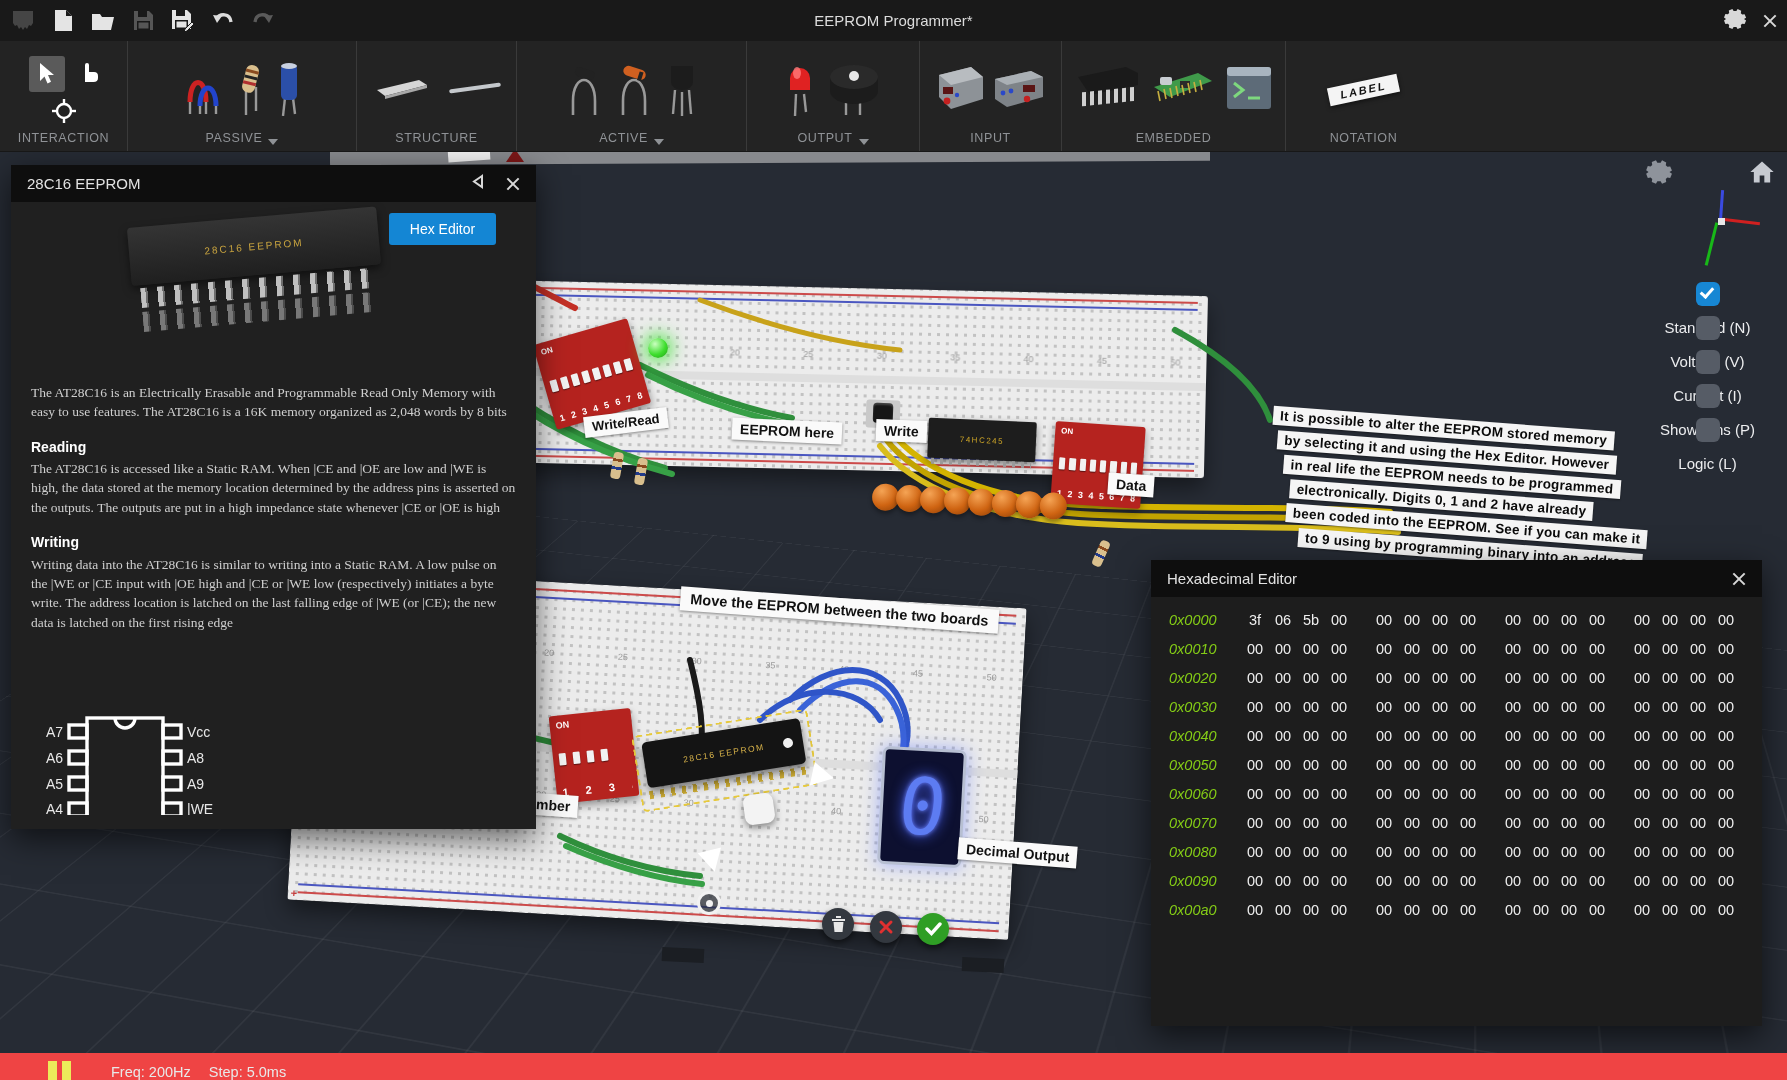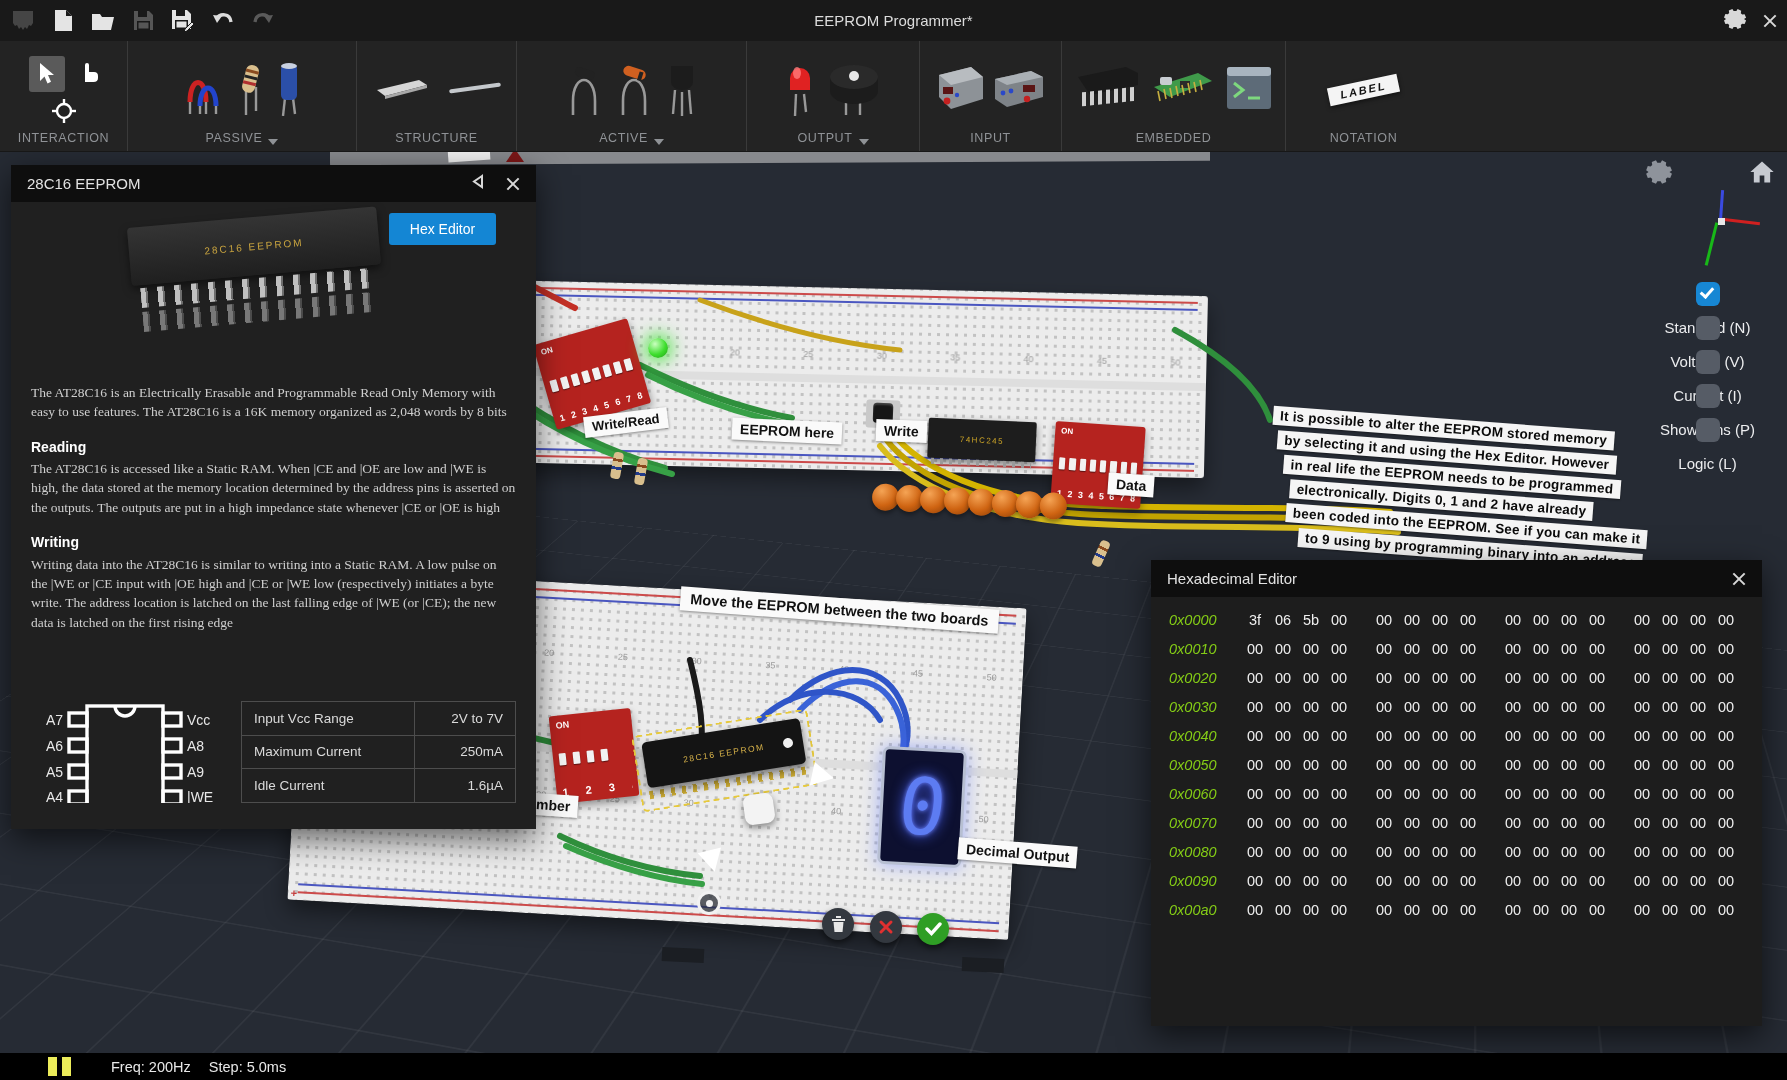--- a/index.html
+++ b/index.html
@@ -129,42 +129,42 @@
     border-radius:3px; color:#fff; font-size:14px; display:flex; align-items:center; justify-content:center; }
   .chipillo { position:absolute; left:120px; top:52px; width:250px; transform:rotate(-5deg); }
   .chipillo .cbody { height:58px; background:linear-gradient(#343434, #1f1f1f); border-radius:4px;
     display:flex; align-items:center; justify-content:center; box-shadow:0 4px 8px rgba(0,0,0,.5); }
   .chipillo .cbody span { color:#c9a43f; font-size:10px; letter-spacing:2px; }
   .chipillo .cpins { height:20px; margin:3px 8px 0;
     background:repeating-linear-gradient(90deg, #c0c0c0 0 5px, #6e6e6e 5px 7px, transparent 7px 17px); }
   .ptext { position:absolute; left:20px; right:20px; top:218px; color:#cfcfcf; font-size:13.5px; line-height:1.44; }
   .ptext h3 { color:#fff; font-size:14px; margin:15px 0 2px; }
   .ptext p { margin-bottom:2px;font-family:Liberation Serif, serif; }
-  .pbottom { position:absolute; left:18px; right:20px; bottom:26px; height:102px; display:flex; gap:12px; }
+  .pbottom { position:absolute; left:18px; right:20px; bottom:14px; height:102px; display:flex; gap:12px; }
   .pinout { width:200px; height:102px; flex:0 0 auto; }
   .spectable { flex:1; border-collapse:collapse; align-self:stretch; }
   .spectable td { border:1px solid #4d4d4d; color:#dadada; font-size:13.5px; padding:6px 12px; }
   .spectable td.val { text-align:right; }
 
   
   .hex-panel { left:1151px; top:560px; width:611px; height:466px; background:#1d1d1d; z-index:25; }
   .hex-tools { position:relative; height:60px; padding:12px 16px; display:flex; gap:10px; align-items:center; }
   .hbtn { width:37px; height:37px; border-radius:9px; background:#1e87d0; display:flex;
     align-items:center; justify-content:center; }
   .applybtn { position:absolute; right:16px; top:12px; width:80px; height:37px; background:#49b41f;
     border-radius:4px; color:#fff; font-size:15px; font-weight:600; display:flex; align-items:center; justify-content:center; }
   .hex-grid { padding:8px 0 0 18px; }
   .hexrow { display:flex; align-items:center; height:29px; }
   .hexrow .addr { width:74px; color:#84cc16; font-style:italic; font-size:14.5px; }
   .bgroup { display:flex; gap:4px; margin-right:21px; }
   .byte { width:24px; text-align:center; color:#eeeeee; font-size:14.5px; }
 
   
-  .statusbar { position:absolute; left:0; bottom:0; width:1787px; height:27px; background:#000000;
-    z-index:60; display:flex; align-items:center; }
+  .statusbar { position:absolute; left:0; bottom:0; width:1787px; height:27px; background:#ef4444;
+    z-index:60; display:flex; align-items:flex-end; }
   .pauseic { display:flex; gap:5px; margin-left:48px; }
   .pauseic i { width:9px; height:19px; background:#ecec5a; }
   .statustext { color:#e8e8e8; font-size:14.5px; margin-left:40px; display:flex; gap:18px; }
 
   .xicon { position:relative; width:14px; height:14px; }
   .xicon:before,.xicon:after { content:""; position:absolute; left:6px; top:-1px; width:2px; height:16px; background:#d8d8d8; }
   .xicon:before { transform:rotate(45deg); } .xicon:after { transform:rotate(-45deg); }
 </style>
 </head>
 <body>
@@ -733,36 +733,20 @@
         <text x="34" y="24" text-anchor="end">A7</text>
         <text x="34" y="50" text-anchor="end">A6</text>
         <text x="34" y="76" text-anchor="end">A5</text>
         <text x="34" y="101" text-anchor="end">A4</text>
         <text x="158" y="24">Vcc</text>
         <text x="158" y="50">A8</text>
         <text x="158" y="76">A9</text>
         <text x="158" y="101">|WE</text>
       </g>
     </svg>
-    <table class="spectable">
-      <tbody>
-          <tr>
-            <td>Input Vcc Range</td>
-            <td class="val">2V to 7V</td>
-          </tr>
-      <tr>
-            <td>Maximum Current</td>
-            <td class="val">250mA</td>
-          </tr>
-      <tr>
-            <td>Idle Current</td>
-            <td class="val">1.6µA</td>
-          </tr>
-    </tbody>
-      </table>
   </div>
 </div>
 
 <div class="panel hex-panel">
   <div class="phead">
     <span class="ptitle">Hexadecimal Editor</span>
     <span class="xicon"></span>
   </div>
   <div class="hex-grid">
       <div class="hexrow">

